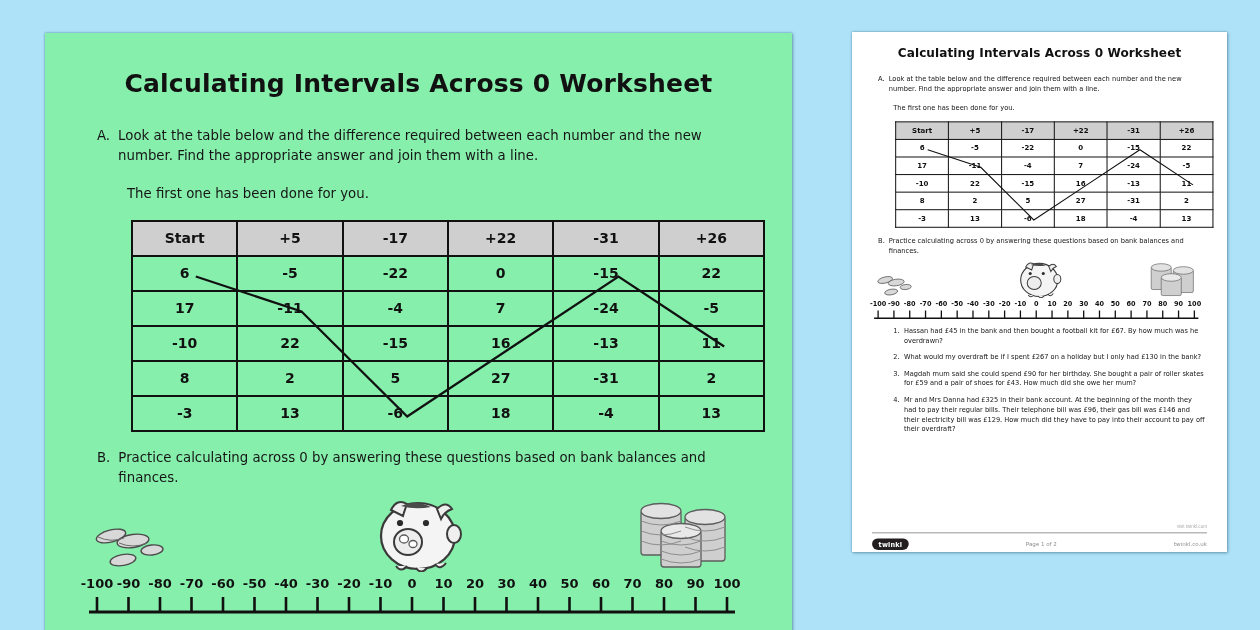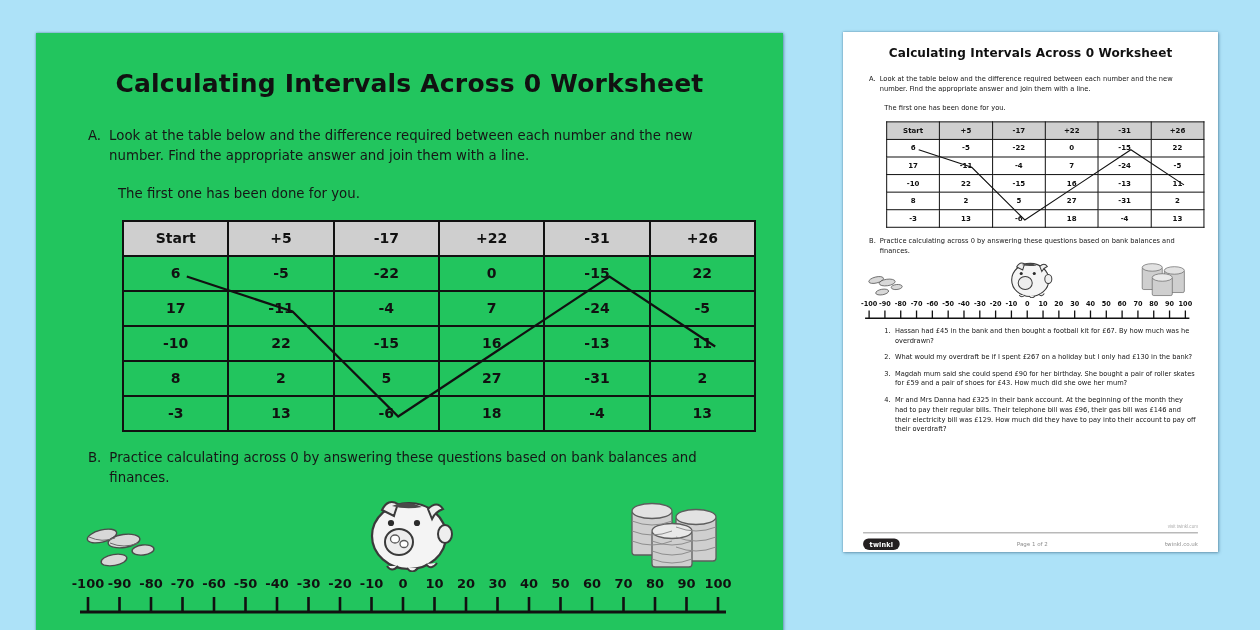--- a/index.html
+++ b/index.html
@@ -7,22 +7,23 @@
     margin: 0; padding: 0;
     width: 1260px; height: 630px;
     overflow: hidden;
     font-family: "Liberation Sans", sans-serif;
   }
   body { background: #ade2f8; position: relative; }
 
   
   .sheet {
     position: absolute;
-    background: #22c55e;
+    background: #86efac;
     box-shadow: 0 0 2px rgba(40,90,120,.55), 1px 1px 3px rgba(30,70,100,.35);
+    margin-left: 9px;
   }
   #main-sheet {
     left: 36px; top: 33px; width: 747px; height: 620px;
     padding: 0;
   }
   #thumb-sheet {
     left: 843px; top: 32px; width: 375px; height: 520px;
   }
 
   

